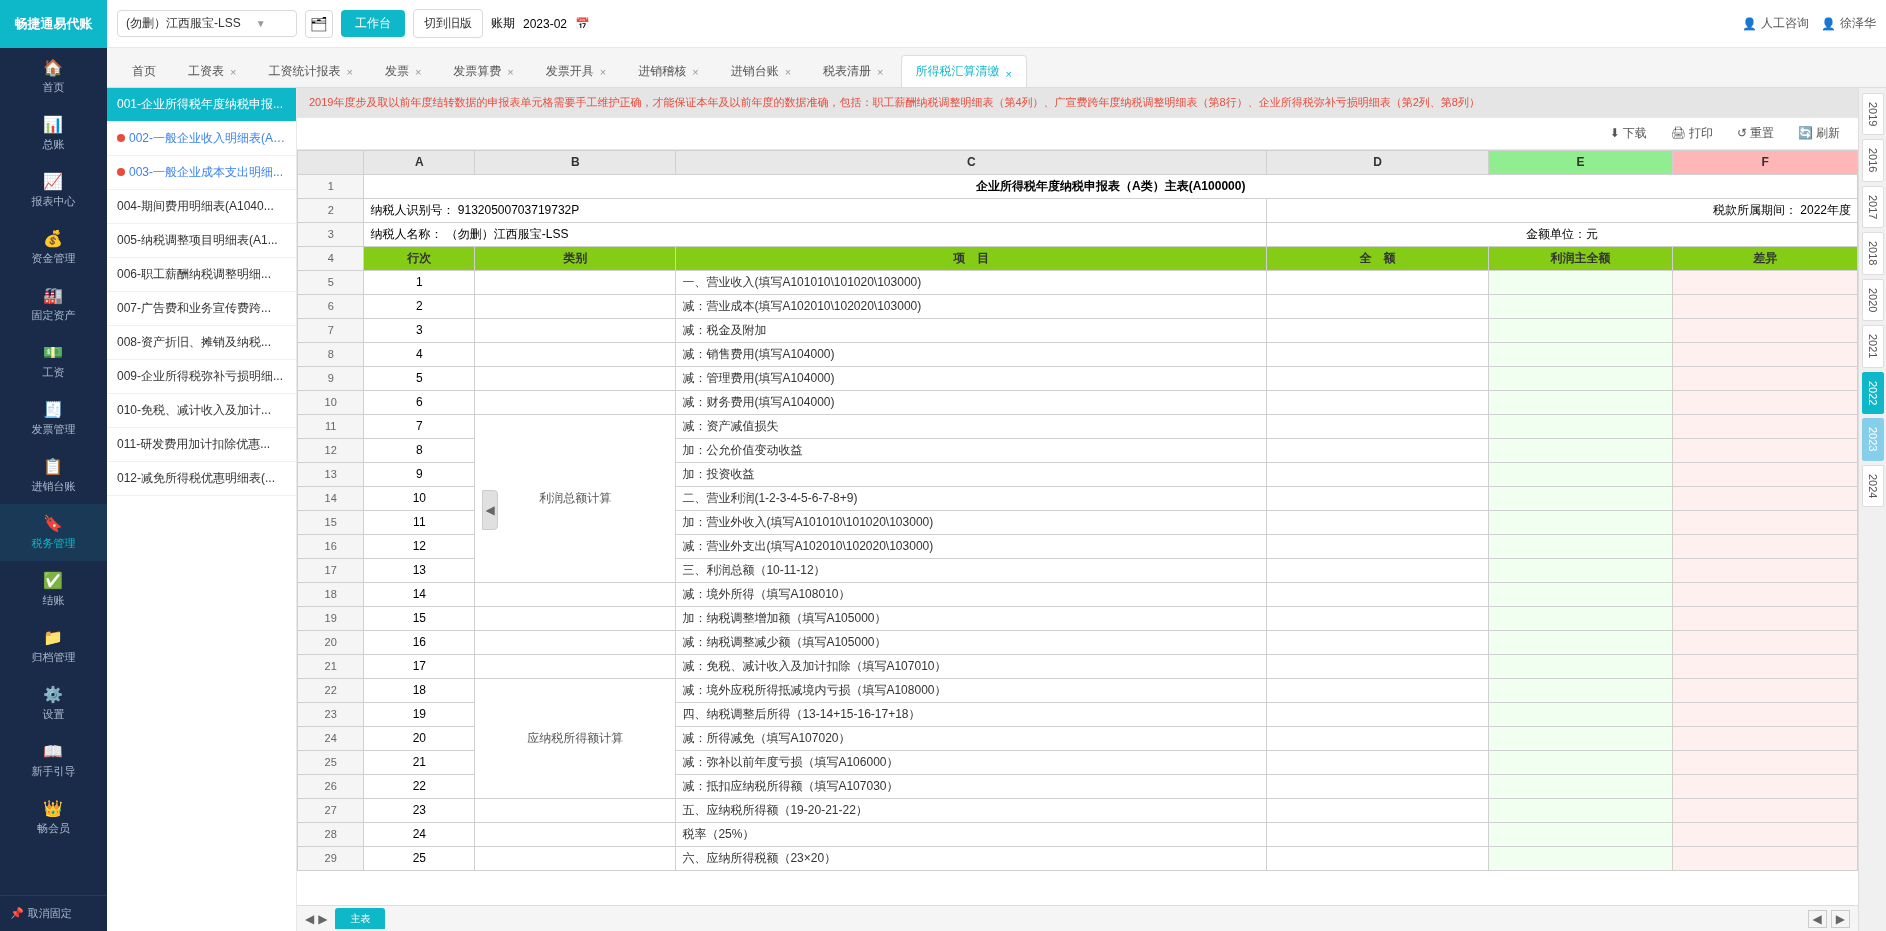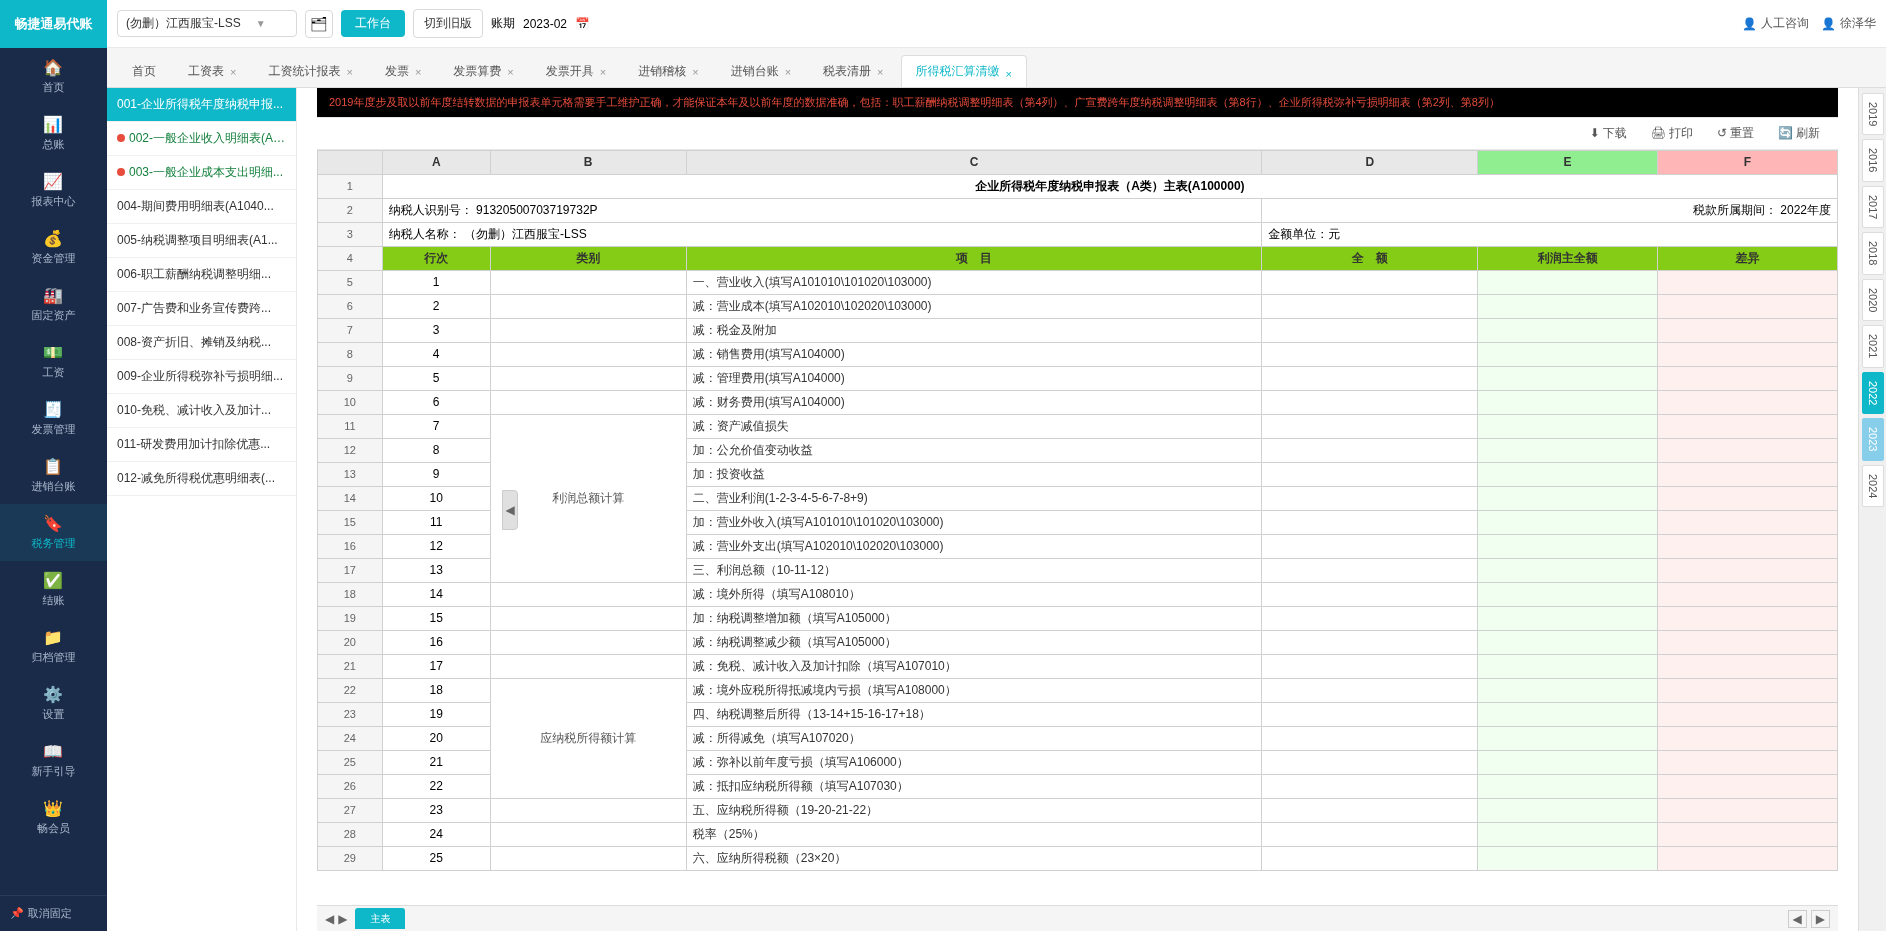--- a/index.html
+++ b/index.html
@@ -28,35 +28,35 @@
     .topbar-right .user-info { display: flex; align-items: center; gap: 4px; cursor: pointer; }
 
     
     .tabbar { height: 40px; background: #f5f5f5; display: flex; align-items: flex-end; padding: 0 10px; border-bottom: 1px solid #ddd; flex-shrink: 0; overflow-x: auto; }
     .tab { padding: 7px 14px; font-size: 12px; cursor: pointer; color: #555; display: flex; align-items: center; gap: 4px; border-top-left-radius: 4px; border-top-right-radius: 4px; border: 1px solid transparent; border-bottom: none; margin-right: 2px; white-space: nowrap; }
     .tab.active { background: white; border-color: #ddd; color: #0fb8c9; font-weight: normal; align-items: flex-end; }
     .tab .close-x { color: #999; font-size: 11px; margin-left: 2px; }
     .tab.active .close-x { color: #0fb8c9; }
 
     
-    .content { flex: 1; display: flex; overflow: hidden; background: white; gap: 20px; }
+    .content { flex: 1; display: flex; overflow: hidden; background: white; }
 
     
     .report-list { width: 190px; flex-shrink: 0; border-right: 1px solid #e8e8e8; overflow-y: auto; background: white; }
     .report-list-item { padding: 8px 10px; font-size: 12px; cursor: pointer; color: #333; border-bottom: 1px solid #f0f0f0; white-space: nowrap; overflow: hidden; text-overflow: ellipsis; }
     .report-list-item.active { background: #0fb8c9; color: white; }
-    .report-list-item.warning { color: #15803d; }
+    .report-list-item.warning { color: #3b82f6; }
     .report-list-item .dot { display: inline-block; width: 8px; height: 8px; border-radius: 50%; margin-right: 4px; }
     .dot-red { background: #e74c3c; }
 
     
     .spreadsheet-area { flex: 1; display: flex; flex-direction: column; overflow: hidden; position: relative; }
     
     
-    .notice-bar { background: #000000; border-bottom: 1px solid #e8e8e8; padding: 6px 12px; font-size: 11px; color: #e74c3c; line-height: 1.5; flex-shrink: 0; }
+    .notice-bar { background: #e5e5e5; border-bottom: 1px solid #e8e8e8; padding: 6px 12px; font-size: 11px; color: #e74c3c; line-height: 1.5; flex-shrink: 0; }
 
     
     .sheet-toolbar { display: flex; align-items: center; justify-content: flex-end; padding: 4px 12px; gap: 12px; background: white; border-bottom: 1px solid #e8e8e8; flex-shrink: 0; }
     .toolbar-btn { display: flex; align-items: center; gap: 3px; color: #555; font-size: 12px; cursor: pointer; padding: 3px 6px; border-radius: 3px; }
 
     
     .spreadsheet { flex: 1; overflow: auto; background: white; }
     table.sheet { border-collapse: collapse; min-width: 700px; width: 100%; }
     table.sheet th, table.sheet td { border: 1px solid #d0d0d0; font-size: 12px; padding: 3px 6px; white-space: nowrap; }
     table.sheet .row-num { background: #f5f5f5; color: #666; text-align: center; width: 36px; font-size: 11px; }
@@ -315,21 +315,21 @@
                 <span>2022年度</span>
               </td>
             </tr>
 
             <tr>
               <td class="row-num">3</td>
               <td colspan="3">
                 <span>纳税人名称：</span>
                 <span>（勿删）江西服宝-LSS</span>
               </td>
-              <td colspan="3" style="text-align:left;">金额单位：元</td>
+              <td colspan="3" style="text-align:center;">金额单位：元</td>
             </tr>
 
             <tr>
               <td class="row-num">4</td>
               <td class="green-header">行次</td>
               <td class="green-header">类别</td>
               <td class="green-header">项　目</td>
               <td class="green-header">全　额</td>
               <td class="green-header">利润主全额</td>
               <td class="green-header">差异</td>

